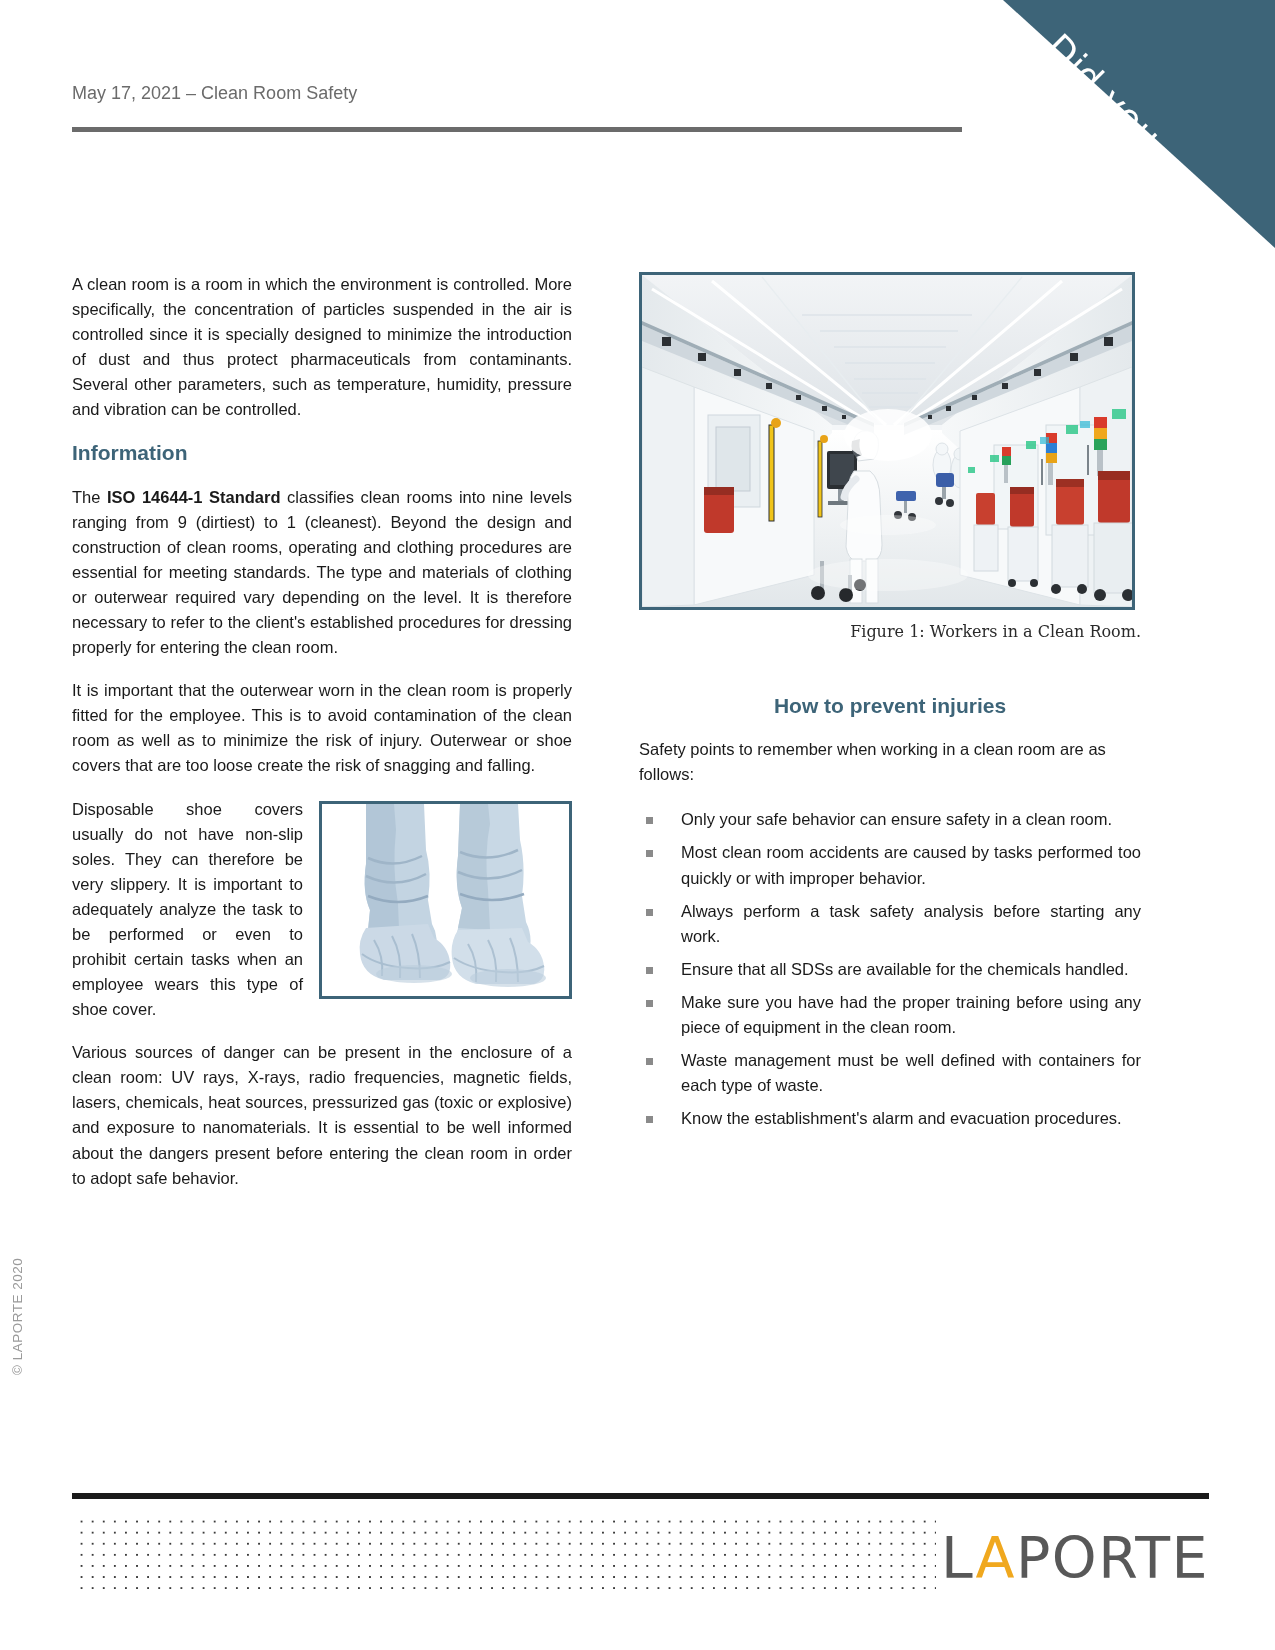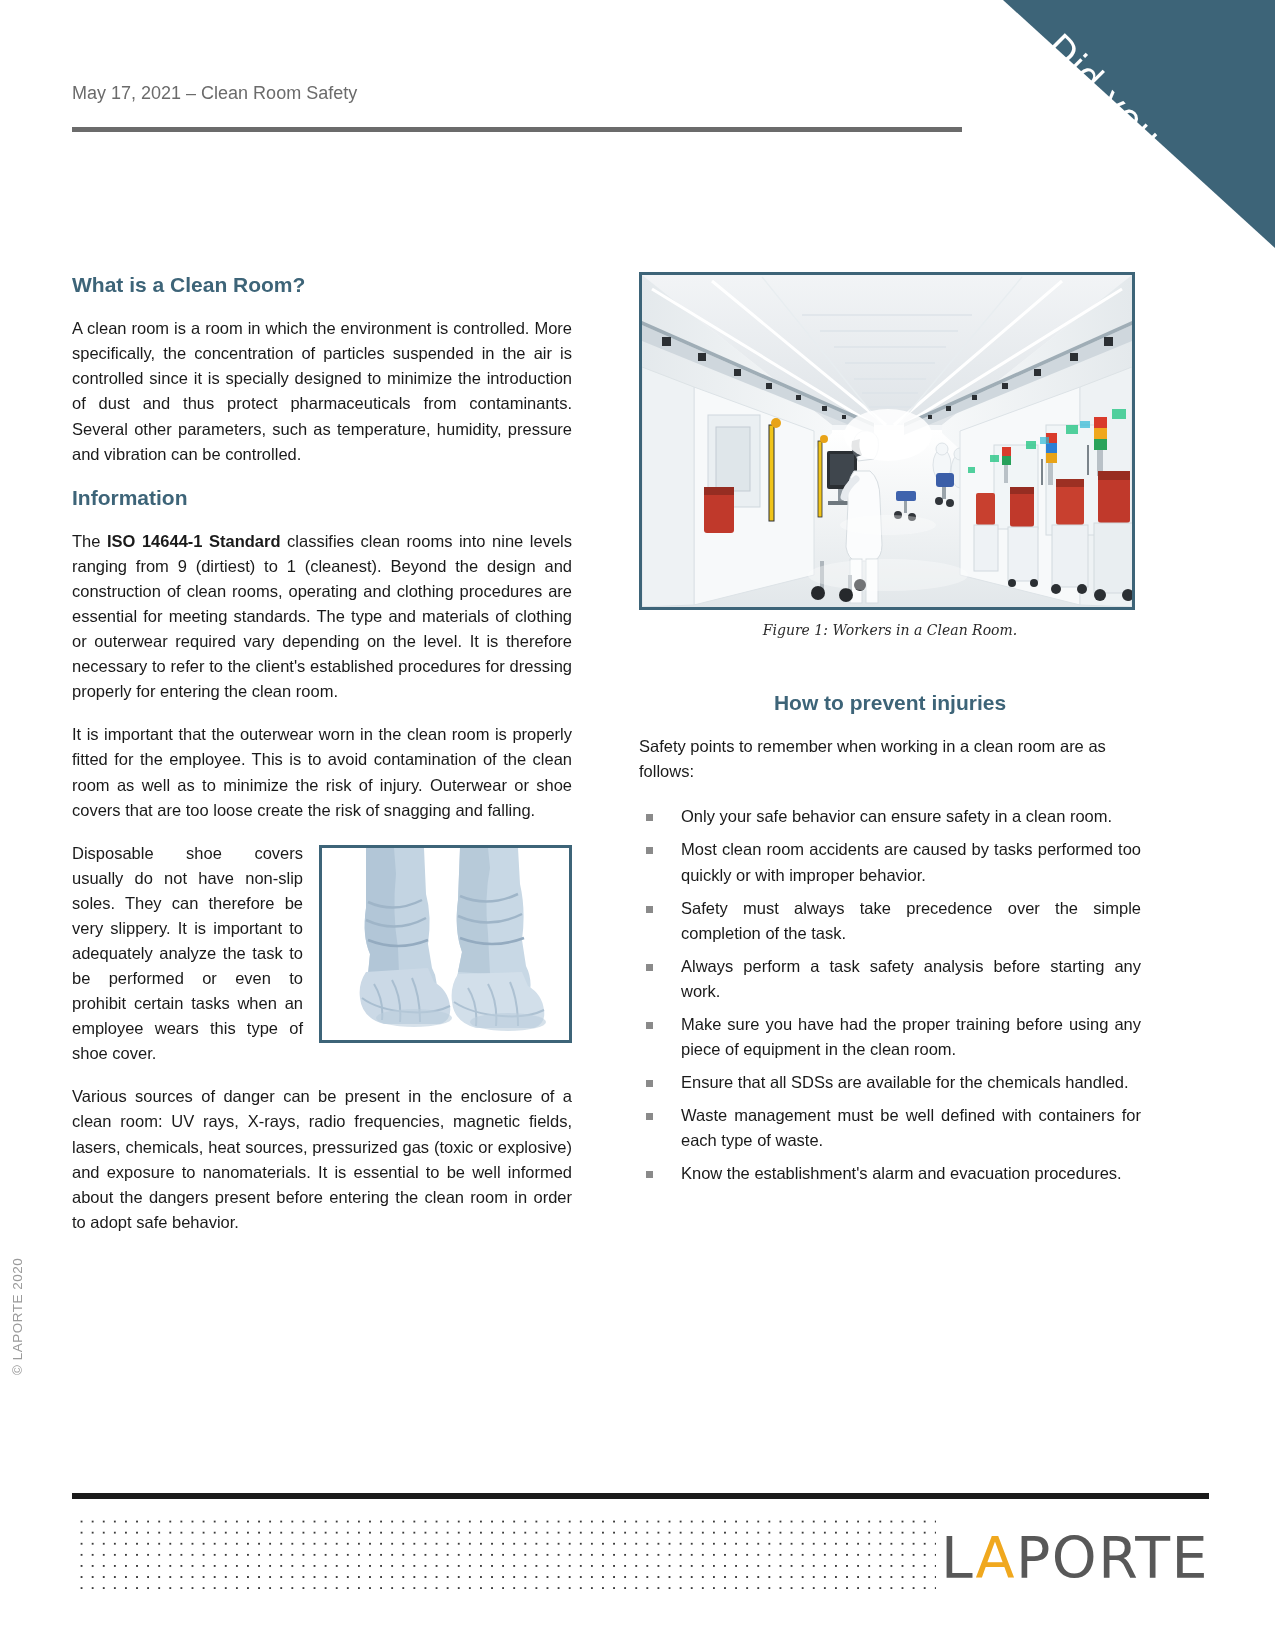--- a/index.html
+++ b/index.html
@@ -122,24 +122,23 @@
   .photo-frame {
     width: 496px;
     height: 338px;
     border: 3px solid #3d6478;
     overflow: hidden;
     background: #e9edf0;
     position: relative;
   }
   .photo-frame svg { display: block; width: 100%; height: 100%; }
   .fig-caption {
-    text-align: center;
+    text-align: right;
     font-family: "DejaVu Serif", serif;
-    font-style: italic;
-    font-size: 14px;
+    font-size: 16px;
     color: #2a2a2a;
     margin-top: 12px;
   }
 
   
   .bullet-list {
     list-style: none;
     margin: 0;
     padding: 0;
   }
@@ -217,21 +216,20 @@
 know?</div>
 </div>
 
 <div class="header">
   <p class="doc-subtitle">May 17, 2021 – Clean Room Safety</p>
   <div class="header-rule"></div>
 </div>
 
 <div class="col-left">
 
-  <h2 class="section-head">What is a Clean Room?</h2>
   <p class="body">A clean room is a room in which the environment is controlled. More specifically, the concentration of particles suspended in the air is controlled since it is specially designed to minimize the introduction of dust and thus protect pharmaceuticals from contaminants. Several other parameters, such as temperature, humidity, pressure and vibration can be controlled.</p>
 
   <h2 class="section-head subsequent">Information</h2>
 
   <p class="body"><span>The </span><b>ISO 14644-1 Standard</b><span> classifies clean rooms into nine levels ranging from 9 (dirtiest) to 1 (cleanest). Beyond the design and construction of clean rooms, operating and clothing procedures are essential for meeting standards. The type and materials of clothing or outerwear required vary depending on the level. It is therefore necessary to refer to the client's established procedures for dressing properly for entering the clean room.</span></p>
 
   <p class="body">It is important that the outerwear worn in the clean room is properly fitted for the employee. This is to avoid contamination of the clean room as well as to minimize the risk of injury. Outerwear or shoe covers that are too loose create the risk of snagging and falling.</p>
 
   <div class="clearfix">
     <div class="shoe-figure">
@@ -485,24 +483,23 @@
     </svg>
   </div>
   <div class="fig-caption">Figure 1: Workers in a Clean Room.</div>
 
   <h2 class="section-head" style="margin-top:52px;text-align:center;">How to prevent injuries</h2>
   <p class="intro-para">Safety points to remember when working in a clean room are as follows:</p>
 
   <ul class="bullet-list">
     <li>Only your safe behavior can ensure safety in a clean room.</li>
     <li>Most clean room accidents are caused by tasks performed too quickly or with improper behavior.</li>
-    <li>Safety must always take precedence over the simple completion of the task.</li>
     <li>Always perform a task safety analysis before starting any work.</li>
+    <li>Ensure that all SDSs are available for the chemicals handled.</li>
     <li>Make sure you have had the proper training before using any piece of equipment in the clean room.</li>
-    <li>Ensure that all SDSs are available for the chemicals handled.</li>
     <li>Waste management must be well defined with containers for each type of waste.</li>
     <li>Know the establishment's alarm and evacuation procedures.</li>
   </ul>
 </div>
 
 <div class="copyright">© LAPORTE 2020</div>
 <div class="footer-rule"></div>
 <div class="dot-grid"></div>
 <div class="logo"><span>L</span><span class="logo-a">A</span><span>PORTE</span></div>
 

